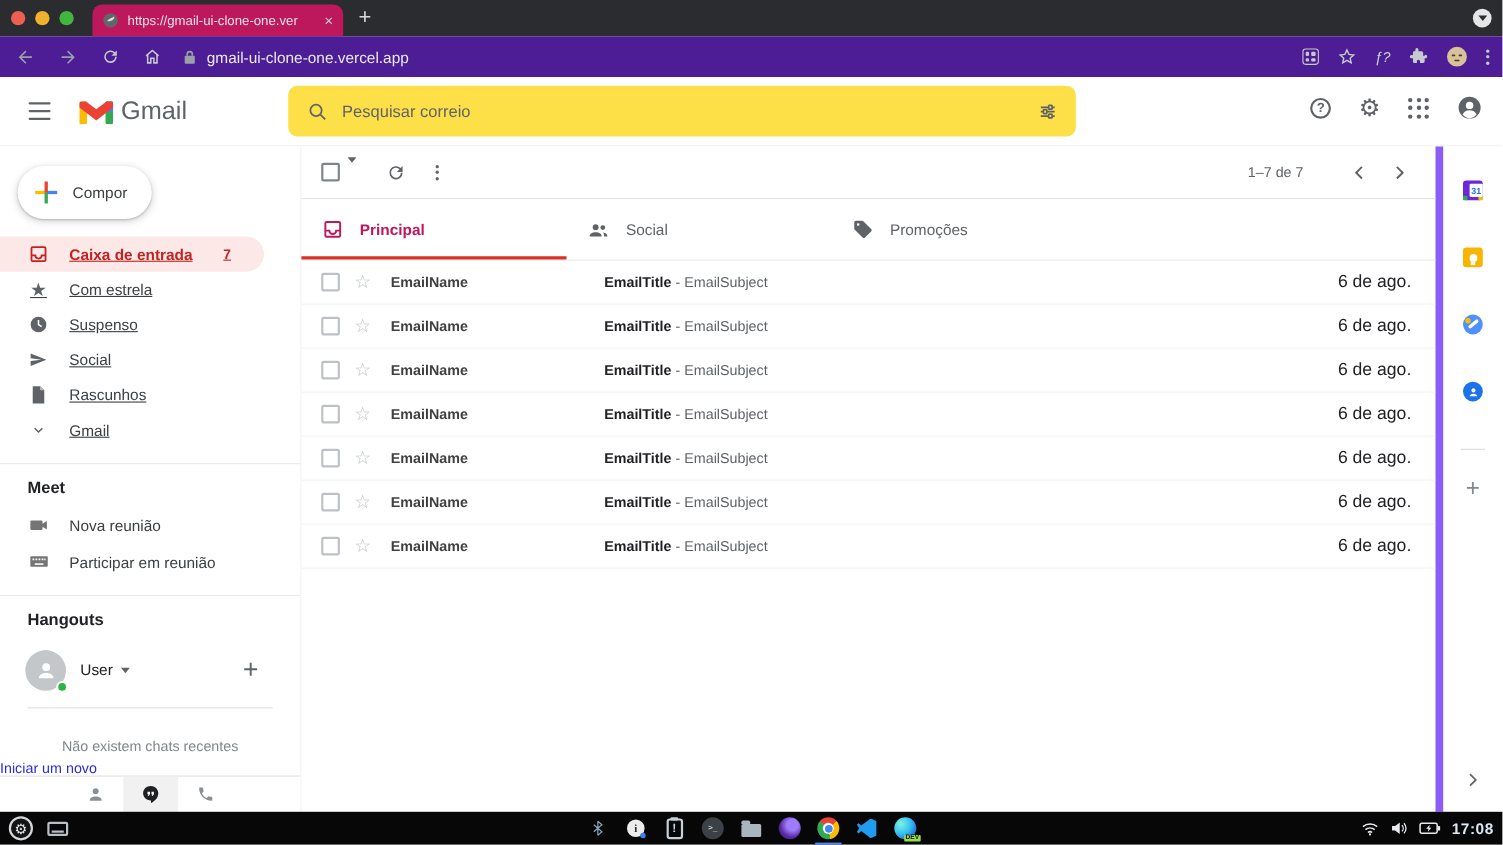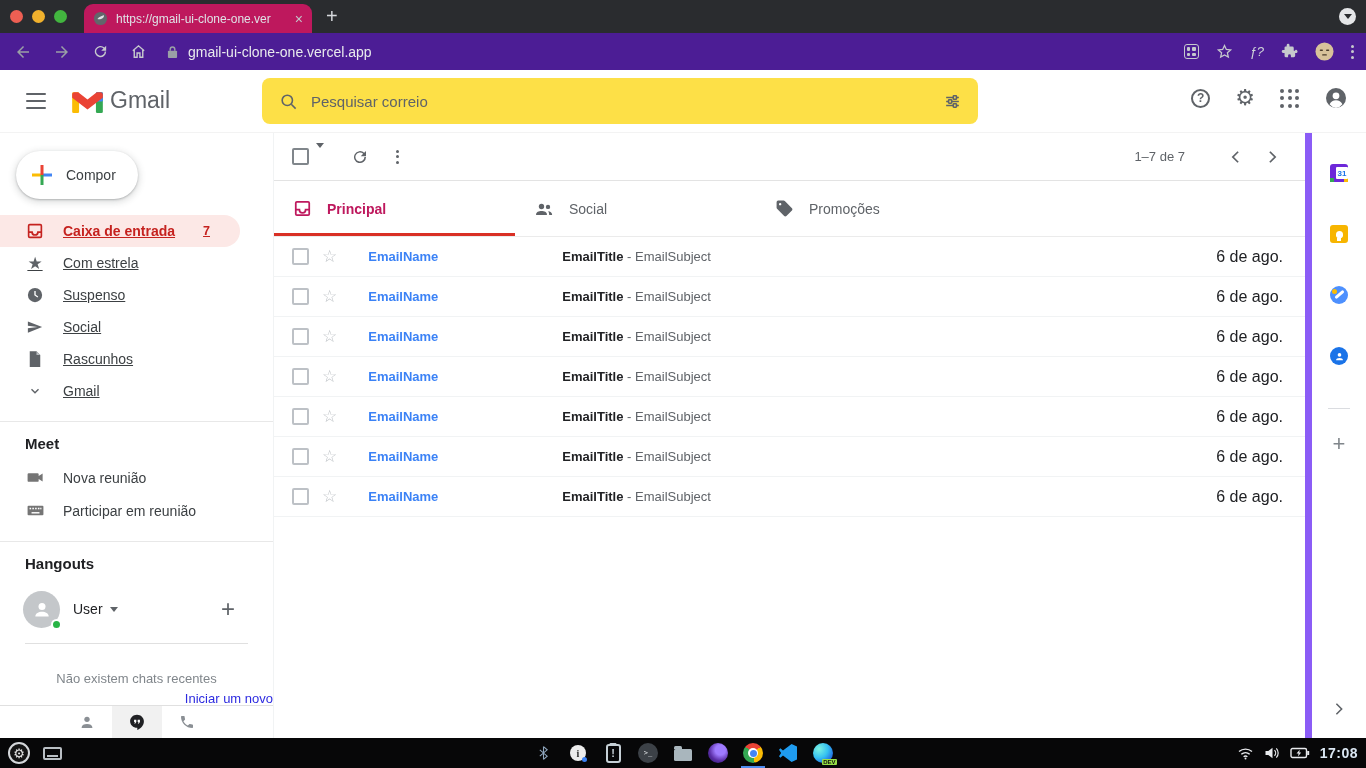--- a/index.html
+++ b/index.html
@@ -70,21 +70,21 @@
   .mini-item { height:33px; display:flex; align-items:center; gap:18px; padding-left:25px; font-size:14px; color:#3c4043; cursor:pointer; }
   .mini-item .nic { width:20px; display:flex; justify-content:center; color:#757575; }
   .user-row { display:flex; align-items:center; padding-left:23px; height:52px; margin-top:2px; }
   .avatar { width:37px; height:37px; border-radius:50%; background:#c4c7ca; position:relative; display:flex; align-items:center; justify-content:center; }
   .presence { position:absolute; right:-2px; bottom:-2px; width:11px; height:11px; background:#28b446; border:2px solid #fff; border-radius:50%; }
   .user-name { margin-left:13px; font-size:14px; color:#202124; display:flex; align-items:center; gap:7px; cursor:pointer; }
   .caret-dn { width:0; height:0; border-left:4px solid transparent; border-right:4px solid transparent; border-top:5px solid #5f6368; }
   .hang-add { margin-left:auto; margin-right:38px; font-size:24px; color:#5f6368; font-weight:300; cursor:pointer; }
   .user-div { height:1px; background:#e0e0e0; margin:8px 25px 0 25px; }
   .empty-chats { text-align:center; font-size:13px; color:#80868b; margin-top:27px; }
-  .start-link { text-align:right; font-size:13px; color:#2d2be0; margin-top:5px; cursor:pointer; }
+  .start-link { text-align:left; font-size:13px; color:#2d2be0; margin-top:5px; cursor:pointer; }
   .side-bottom { position:absolute; bottom:0; left:0; width:100%; height:33px; border-top:1px solid #e0e0e0; background:#fff; display:flex; padding-left:62px; }
   .sb-cell { width:50px; display:flex; align-items:center; justify-content:center; cursor:pointer; }
   .sb-cell.sel { background:#f1f1f1; }
 
   
   .main { flex:1; display:flex; flex-direction:column; border-left:1px solid #f1f3f4; border-right:7px solid #8b5cf6; min-width:0; }
   .list-toolbar { flex:0 0 48px; display:flex; align-items:center; padding-left:18px; border-bottom:1px solid #e3e3e3; }
   .cb { width:17px; height:17px; border:2px solid #80868b; border-radius:2px; background:#fff; cursor:pointer; flex:none; }
   .cb.light { border-color:#bdc1c6; }
   .lt-caret { margin-left:7px; cursor:pointer; }
@@ -92,21 +92,21 @@
   .lt-right { margin-left:auto; display:flex; align-items:center; margin-right:14px; }
   .pag-text { font-size:13px; color:#5f6368; margin-right:32px; }
   .pg-chev { padding:0 14px; color:#5f6368; cursor:pointer; }
   .tabsrow { flex:0 0 56px; display:flex; border-bottom:1px solid #ebebeb; }
   .ctab { width:241px; display:flex; align-items:center; gap:15px; padding-left:19px; font-size:14px; color:#5f6368; cursor:pointer; }
   .ctab .nic { display:flex; }
   .ctab.active { color:#be185d; font-weight:bold; box-shadow:inset 0 -3px 0 #d93025; }
   .rows { flex:1; overflow:hidden; }
   .row { height:40px; display:flex; align-items:center; border-bottom:1px solid #f1f3f4; padding:0 22px 0 18px; font-size:13px; cursor:pointer; }
   .row .star { margin-left:13px; font-size:17px; color:#c0c4c8; line-height:1; }
-  .ename { width:194px; margin-left:31px; font-weight:bold; color:#3b82f6; }
+  .ename { width:194px; margin-left:18px; font-weight:bold; color:#404040; }
   .etitle { flex:1; color:#5f6368; white-space:nowrap; overflow:hidden; }
   .etitle b { color:#202124; }
   .edate { font-weight:normal; color:#202124; font-size:16px; }
 
   
   .rpanel { width:54px; flex:0 0 54px; position:relative; display:flex; flex-direction:column; align-items:center; padding-top:19px; }
   .rp-ic { margin-bottom:43px; cursor:pointer; }
   .cal { width:18px; height:18px; background:#6d28d9; border-radius:3px; position:relative; display:flex; align-items:center; justify-content:flex-end;margin-top:12px; }
   .cal i { position:absolute; right:0; bottom:0; width:4px; height:4px; background:#fbbc04; }
   .cal u { position:absolute; left:0; bottom:0; width:4px; height:4px; background:#34a853; }

